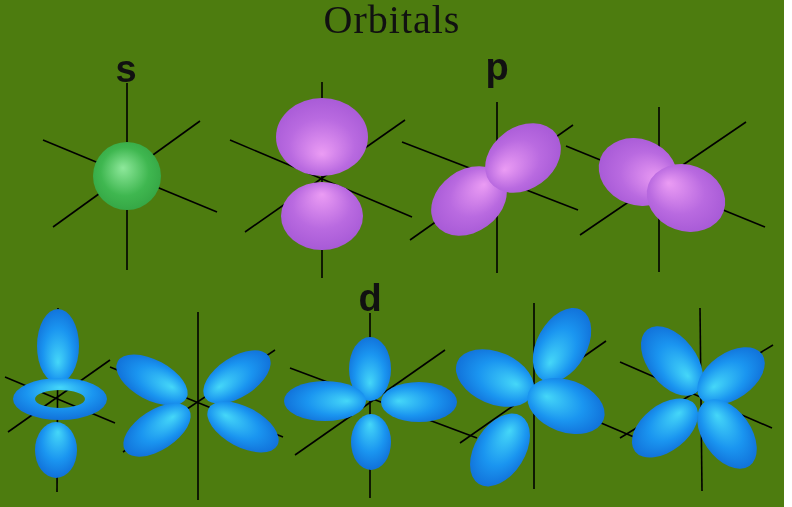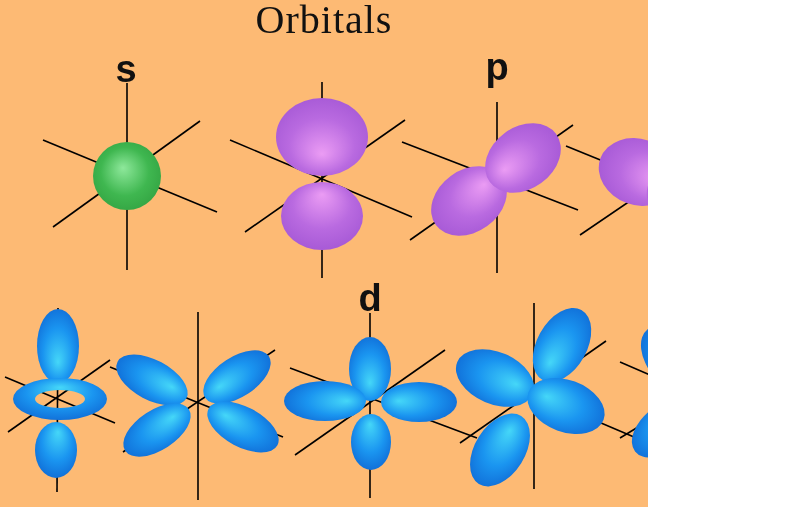--- a/index.html
+++ b/index.html
@@ -1,17 +1,17 @@
 <!DOCTYPE html>
 <html><head>
 <meta charset="utf-8">
 <style>
   html,body{margin:0;padding:0;background:#ffffff;}
   .stage{
-    position:relative;width:648px;height:507px;background:#fdba74;
+    position:relative;width:784px;height:507px;background:#4d7c0f;
     overflow:hidden;font-family:"Liberation Sans",sans-serif;
   }
   .title{
     position:absolute;left:0;right:0;top:0;text-align:center;
     font-family:"Liberation Serif",serif;font-size:40px;line-height:1;
     letter-spacing:1px;color:#111;
   }
   .lbl{
     position:absolute;transform:translateX(-50%);
     font-family:"Liberation Sans",sans-serif;font-weight:600;

